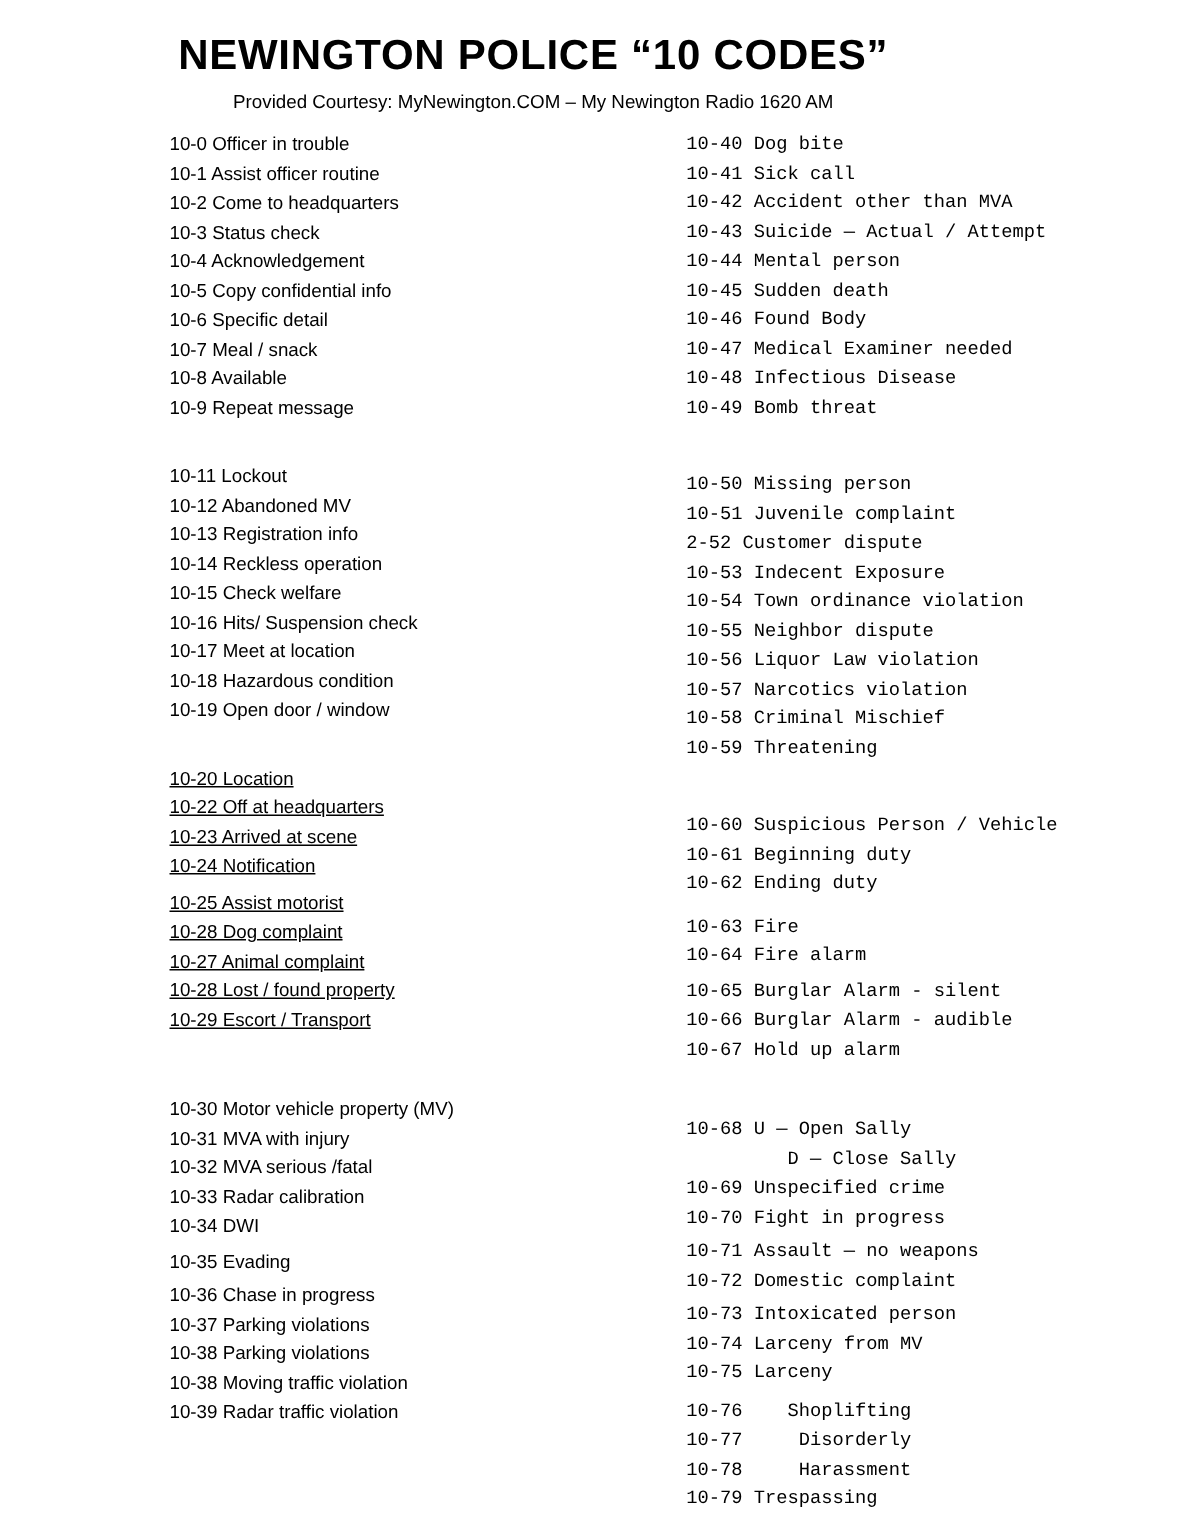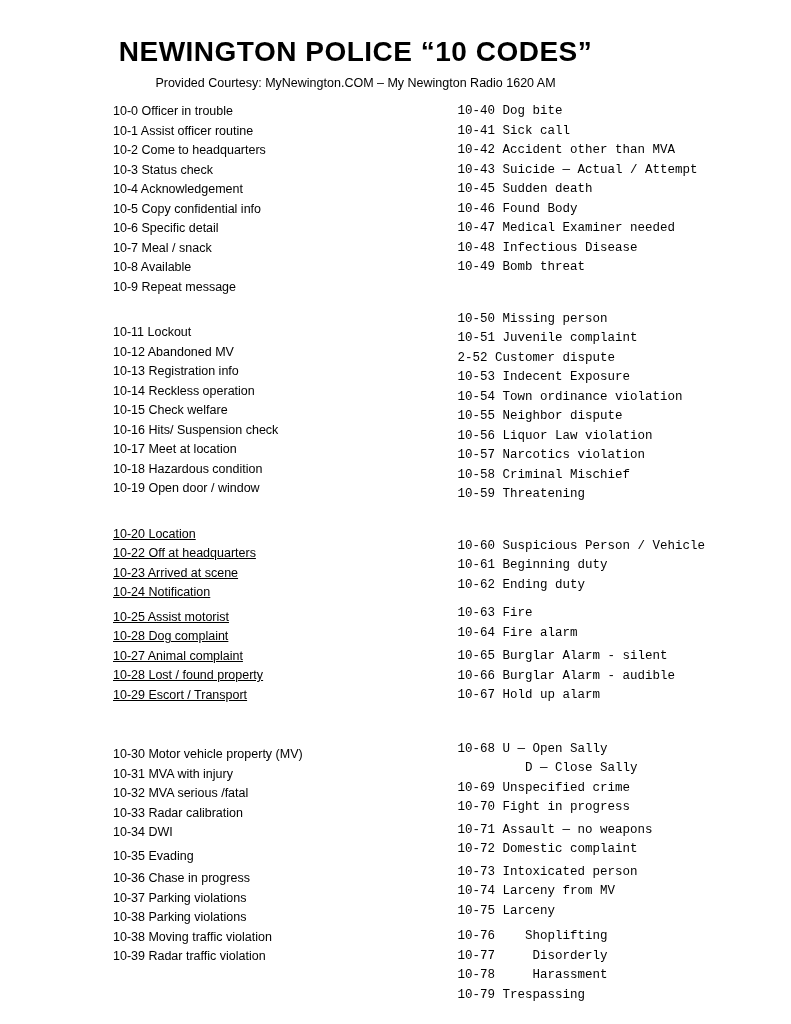--- a/index.html
+++ b/index.html
@@ -6,21 +6,21 @@
     margin: 0;
     padding: 0;
     background: #ffffff;
   }
   .page {
     position: relative;
     width: 711px;
     height: 1024px;
     background: #ffffff;
     box-sizing: border-box;
-    padding-top: 35px;
+    padding-top: 20px;
     overflow: hidden;
     font-family: "Liberation Sans", sans-serif;
     color: #000000;
     border-radius: 22px;
   }
   .title {
     margin: 0;
     text-align: center;
     font-size: 28px;
     font-weight: bold;
@@ -114,20 +114,21 @@
           <div class="line">10-38 Moving traffic violation</div>
           <div class="line">10-39 Radar traffic violation</div>
         </div>
       </div>
     <div class="col" id="col-right">
         <div class="group">
           <div class="line">10-40 Dog bite</div>
           <div class="line">10-41 Sick call</div>
           <div class="line">10-42 Accident other than MVA</div>
           <div class="line">10-43 Suicide — Actual / Attempt</div>
+          <div class="line">10-44 Mental person</div>
           <div class="line">10-45 Sudden death</div>
           <div class="line">10-46 Found Body</div>
           <div class="line">10-47 Medical Examiner needed</div>
           <div class="line">10-48 Infectious Disease</div>
           <div class="line">10-49 Bomb threat</div>
         </div>
         <div class="group">
           <div class="line">10-50 Missing person</div>
           <div class="line">10-51 Juvenile complaint</div>
           <div class="line">2-52 Customer dispute</div>

